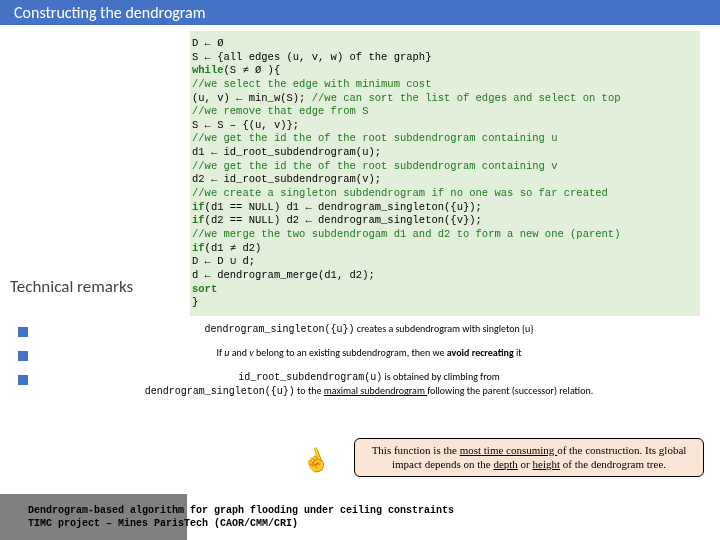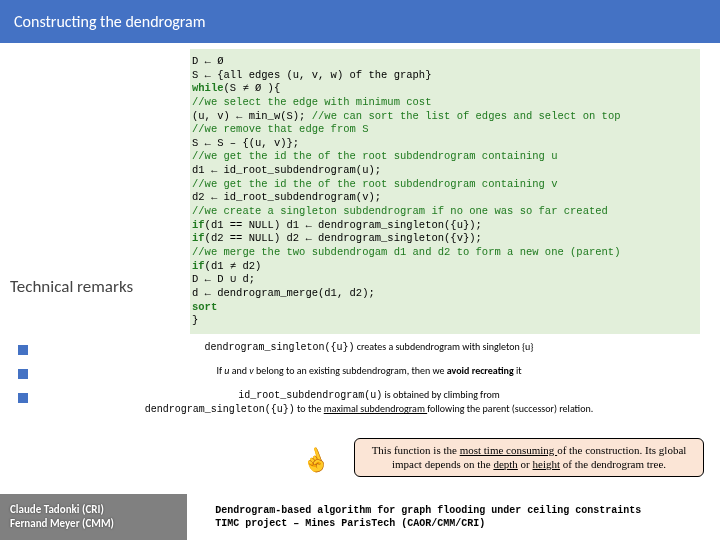--- a/index.html
+++ b/index.html
@@ -1,17 +1,17 @@
 <!DOCTYPE html>
 <html><head>
 <meta charset="utf-8">
 <style>
   * { margin: 0; padding: 0; box-sizing: border-box; }
   body { width: 720px; height: 540px; font-family: 'Segoe UI', Arial, sans-serif; background: #fff; position: relative; overflow: hidden; }
-  .titlebar { background: #4472C4; color: #fff; font-size: 16px; font-weight: 400; padding: 12px 14px; font-family: Calibri, Arial, sans-serif; }
+  .titlebar { background: #4472C4; color: #fff; font-size: 16px; font-weight: 400; padding: 3px 14px; font-family: Calibri, Arial, sans-serif; }
   .codebox { background: #E2EFDA; margin: 6px 20px 4px 190px; padding: 6px 2px; font-family: 'Courier New', monospace; font-size: 10.5px; line-height: 1.3; }
   .codebox .kw { color: #1F7A1F; font-weight: bold; }
   .codebox .cm { color: #1F7A1F; }
   .remarks-label { position: absolute; left: 10px; top: 276px; font-family: Calibri, Arial, sans-serif; font-size: 17px; color: #444; }
   .content { margin: 6px 18px 0 36px; font-family: Calibri, Arial, sans-serif; font-size: 10px; line-height: 1.35; text-align: center; }
   .bullet { position: relative; margin-bottom: 10px; padding-left: 0; }
   .bullet::before { content: ''; position: absolute; left: -18px; top: 5px; width: 10px; height: 10px; background: #4472C4; }
   .mono { font-family: 'Courier New', monospace; }
   .u { text-decoration: underline; }
   .callout { position: absolute; right: 16px; top: 438px; width: 350px; background: #FBE5D6; border: 1px solid #000; border-radius: 6px; padding: 4px 10px; font-family: 'Comic Sans MS', cursive; font-size: 11px; text-align: center; line-height: 1.3; }
@@ -63,21 +63,17 @@
   </div>
 </div>
 
 <div class="pointer">☝️</div>
 
 <div class="callout">
   <span>This function is the </span><span class="u">most time consuming </span><span>of the construction. Its global impact depends on the </span><span class="u">depth</span><span> or </span><span class="u">height</span><span> of the dendrogram tree.</span>
 </div>
 
 <div class="footer">
-  <div class="footer-left">
-    <div>Claude Tadonki (CRI)</div>
-    <div>Fernand Meyer (CMM)</div>
-  </div>
   <div class="footer-right">
     <div>Dendrogram-based algorithm for graph flooding under ceiling constraints</div>
     <div>TIMC project – Mines ParisTech (CAOR/CMM/CRI)</div>
   </div>
 </div>
 
 </body></html>

